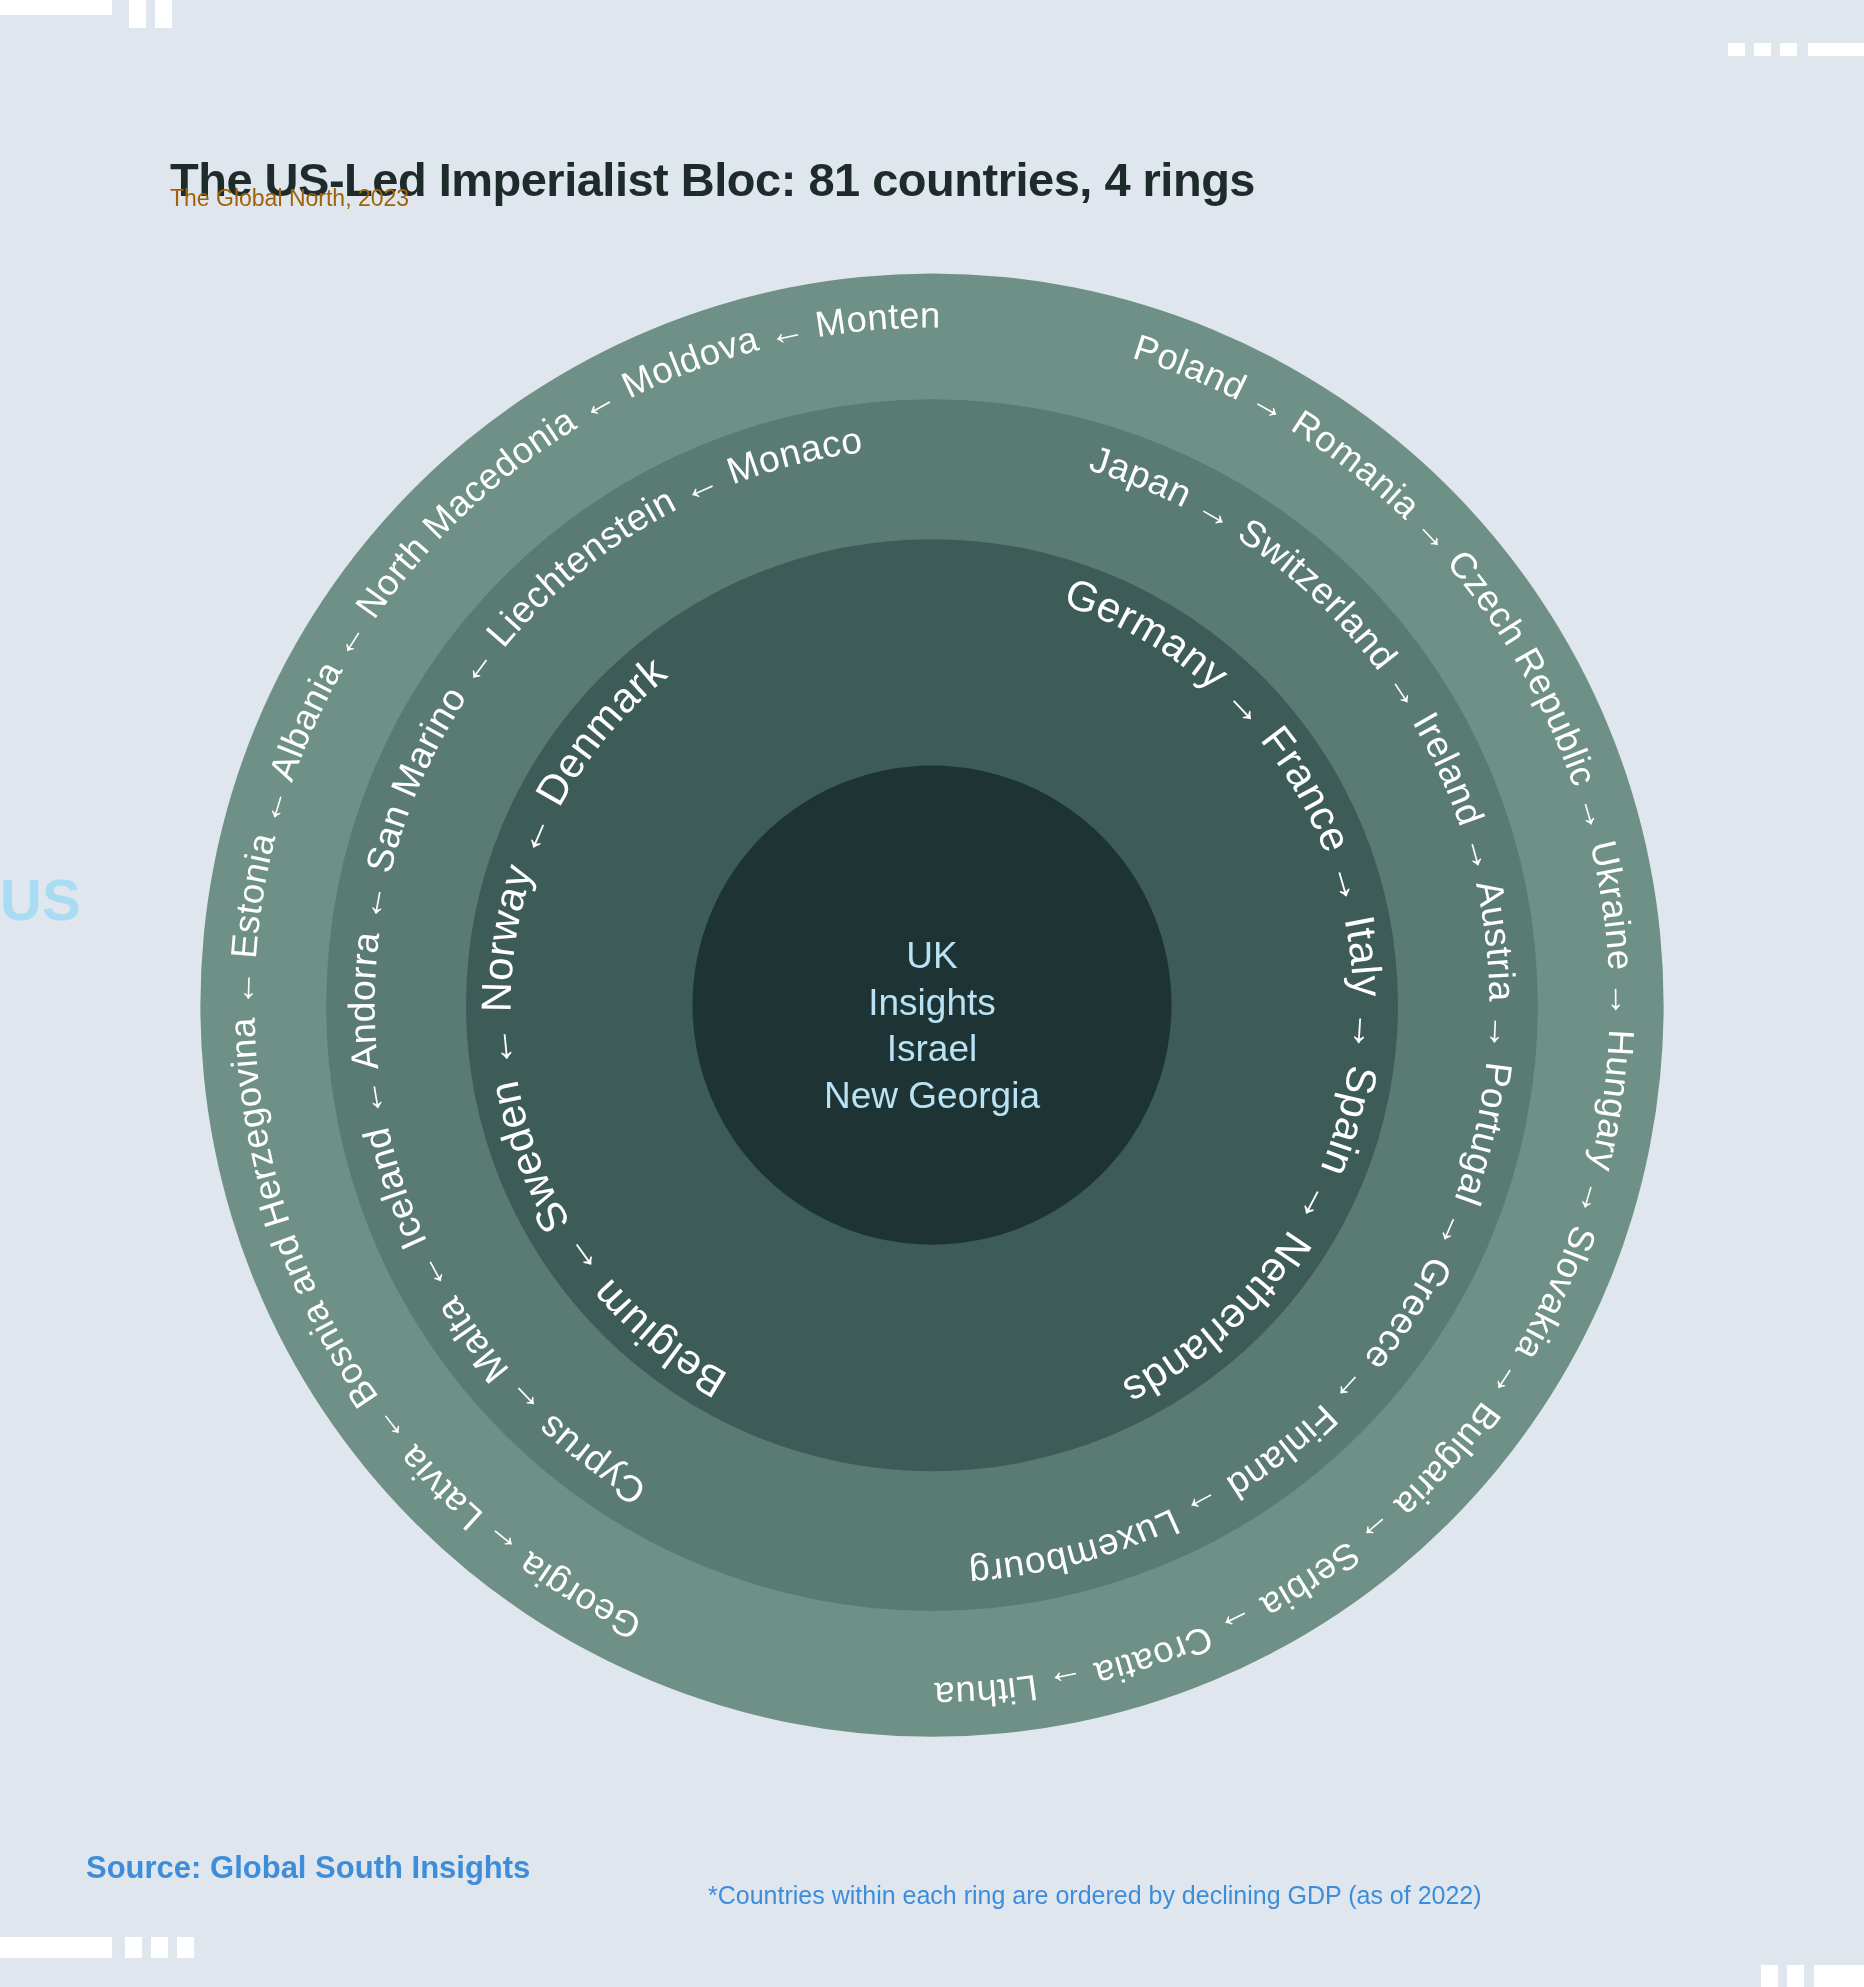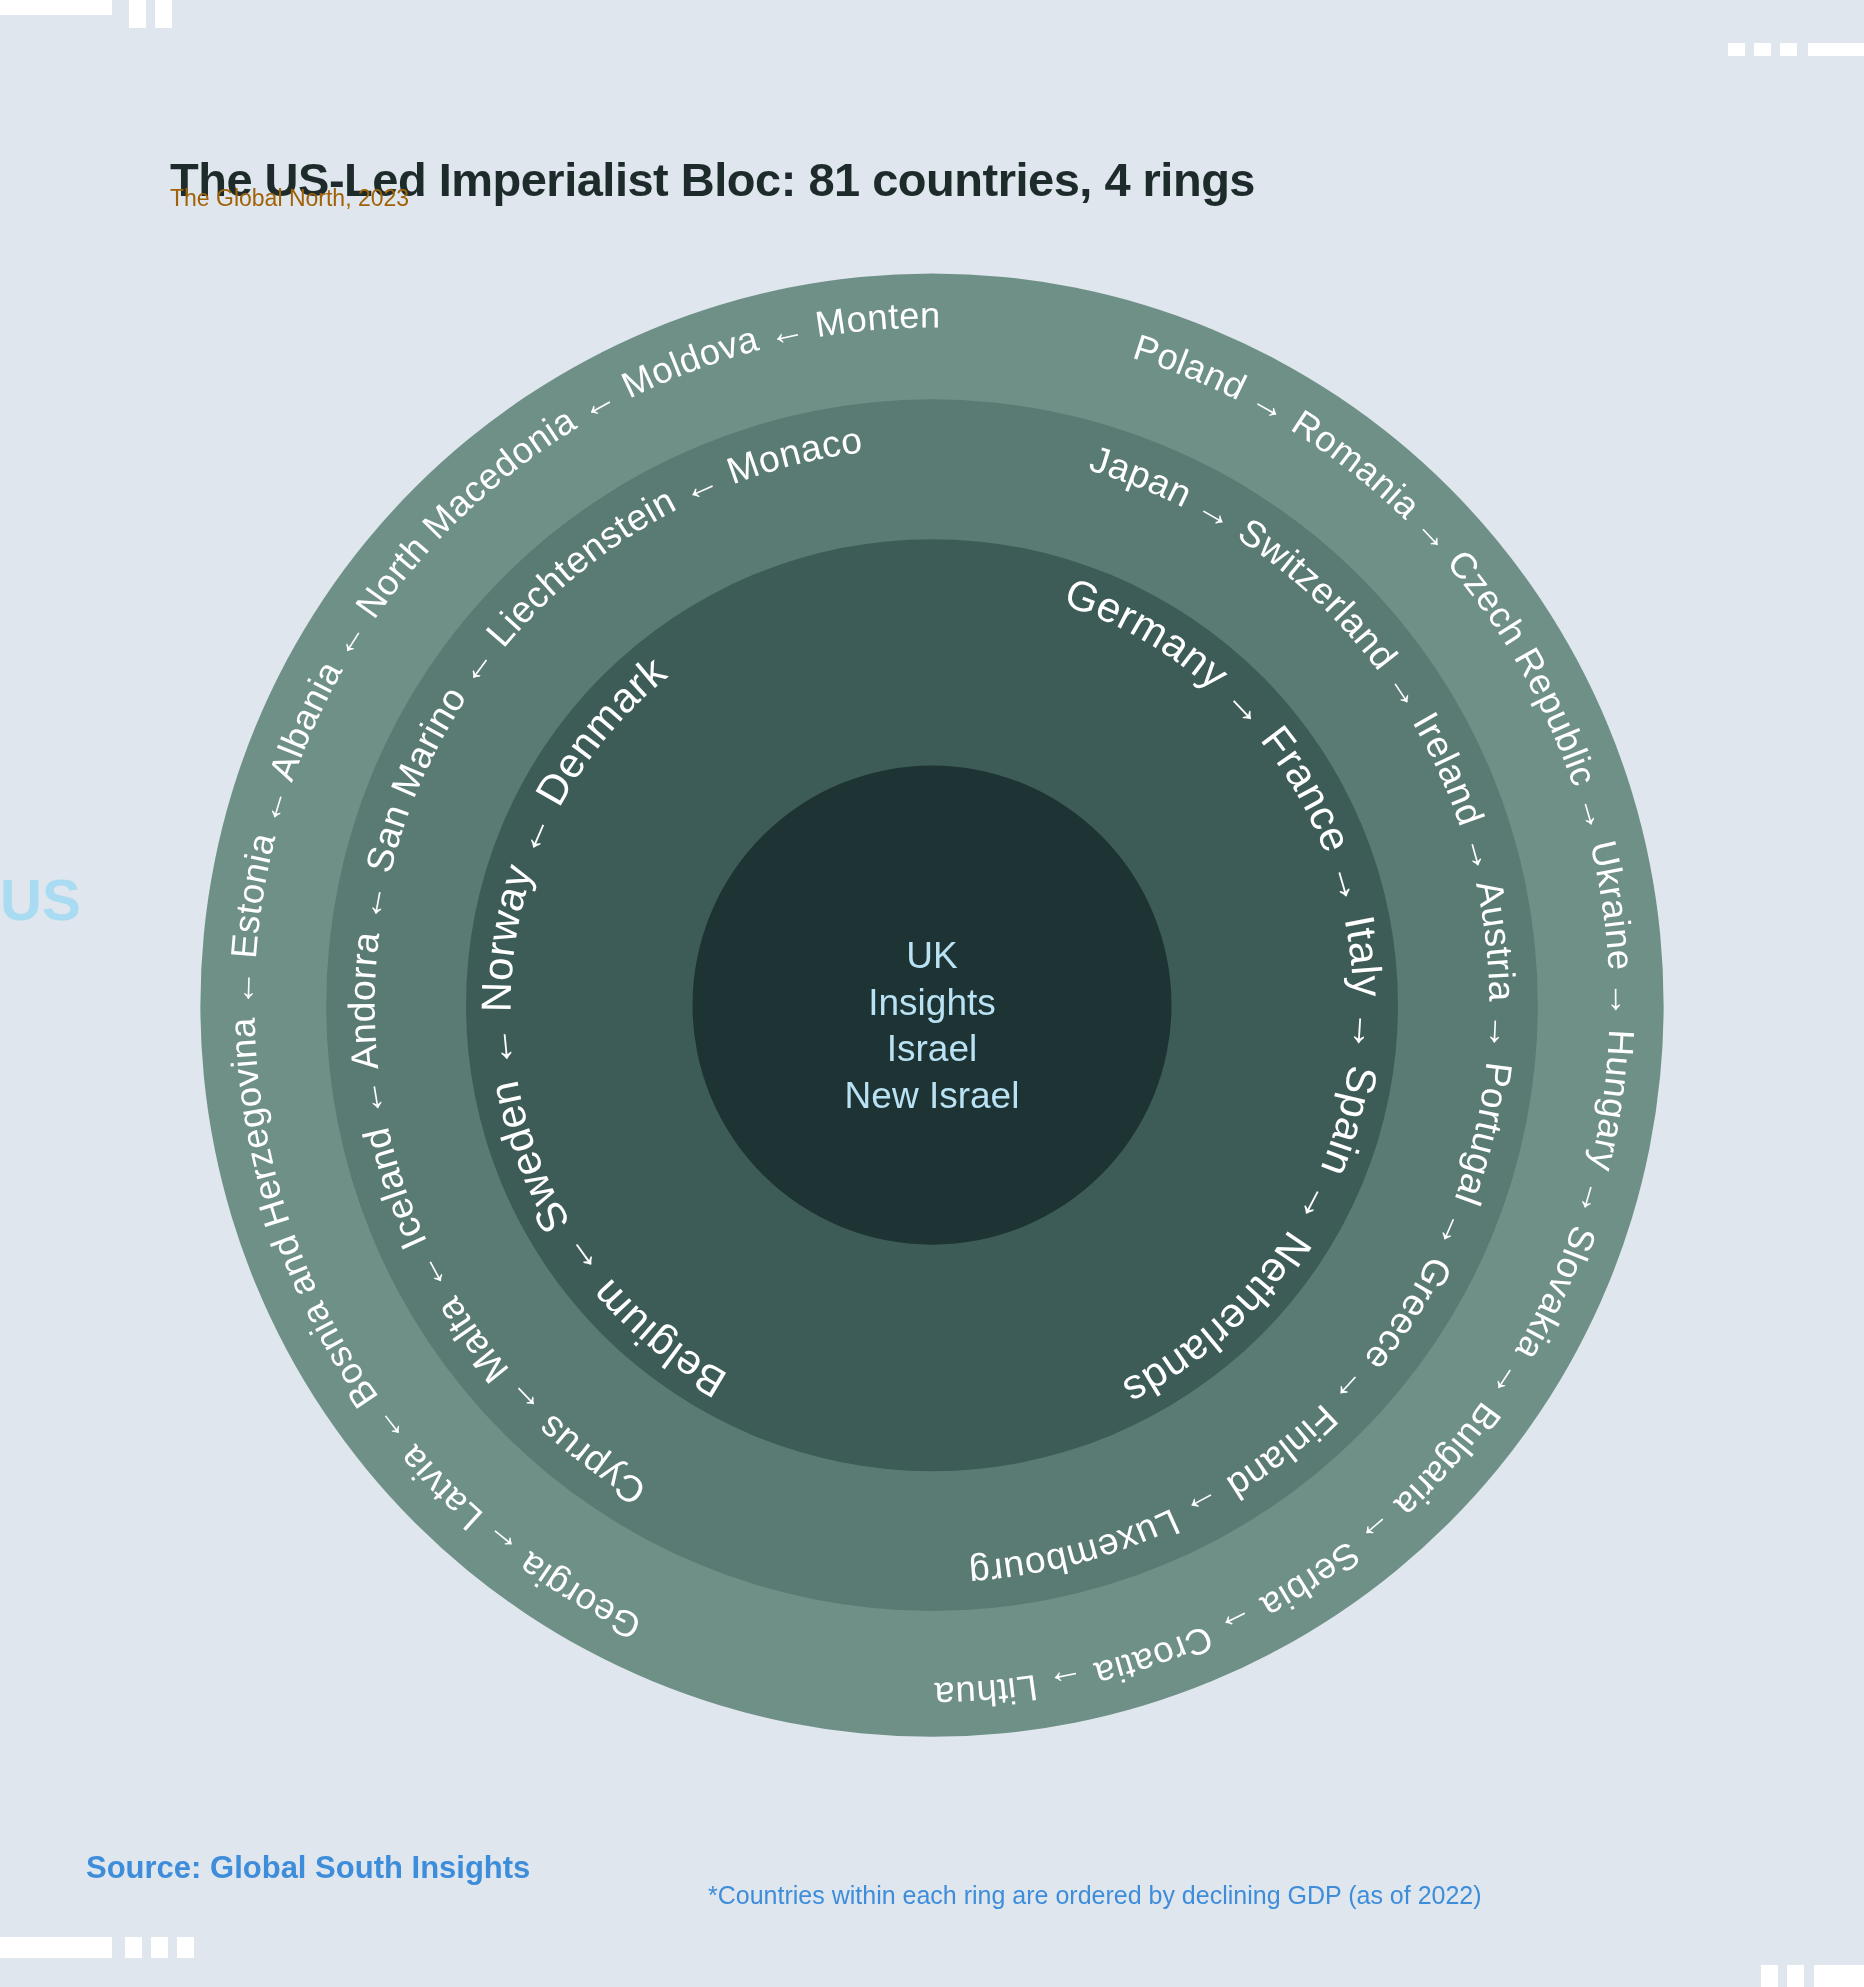--- a/index.html
+++ b/index.html
@@ -113,19 +113,19 @@
     <text class="ringtext r2">
       <textPath href="#p2l" startOffset="16%">Belgium ← Sweden ← Norway ← Denmark</textPath>
     </text>
   </svg>
 
   <div class="coretitle">US</div>
   <div class="corelist">
     <div>UK</div>
     <div>Insights</div>
     <div>Israel</div>
-    <div>New Israel</div>
+    <div>New Georgia</div>
   </div>
 </div>
 
 <div class="source">Source: Global South Insights</div>
 <div class="note">*Countries within each ring are ordered by declining GDP (as of 2022)</div>
 
 
 </body></html>

